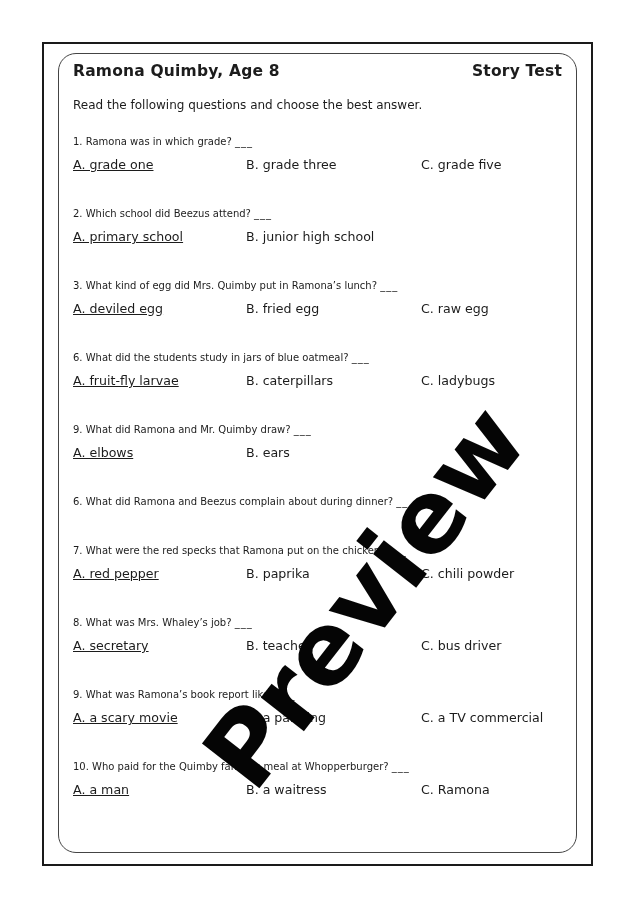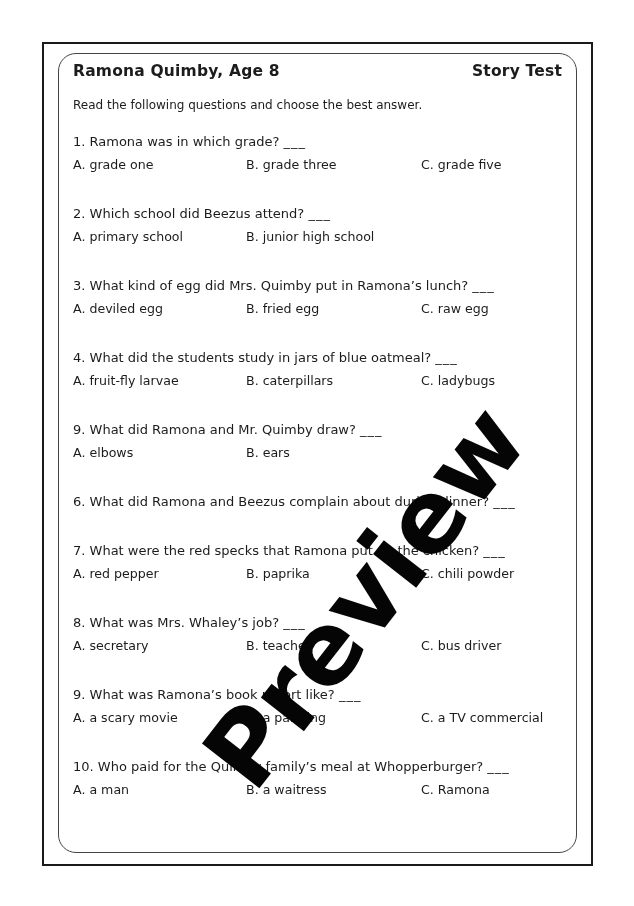--- a/index.html
+++ b/index.html
@@ -50,32 +50,32 @@
     letter-spacing: 0.2px;
   }
   .instructions {
     margin-top: 16px;
     font-size: 12px;
     line-height: 17px;
   }
   .qblock { margin-top: 32px; }
   .qblock:first-child { margin-top: 19px; }
   .q-line {
-    font-size: 13px;
+    font-size: 10px;
     line-height: 17px;
     margin-bottom: 6px;
     white-space: nowrap;
   }
   .blank { letter-spacing: 1px; }
   .opts-row {
     display: flex;
     font-size: 12.6px;
     line-height: 17px;
   }
-  .opt-a { width: 173px; flex: 0 0 173px; }
+  .opt-a { width: 173px; flex: 0 0 173px; text-decoration: underline; }
   .opt-b { width: 175px; flex: 0 0 175px; }
   .opt-c { flex: 1; }
   .watermark {
     position: absolute;
     left: 365px;
     top: 597px;
     transform: translate(-50%, -50%) rotate(-52deg);
     transform-origin: center center;
     font-size: 100px;
     font-weight: bold;
@@ -122,21 +122,21 @@
         <div class="qblock">
           <div class="q-line"><span>3. What kind of egg did Mrs. Quimby put in Ramona’s lunch? </span><span class="blank">___</span></div>
           <div class="opts-row">
             <span class="opt-a">A. deviled egg</span>
             <span class="opt-b">B. fried egg</span>
             <span class="opt-c">C. raw egg</span>
           </div>
         </div>
 
         <div class="qblock">
-          <div class="q-line"><span>4. What did the students study in jars of blue oatmeal? </span><span class="blank">___</span></div>
+          <div class="q-line"><span>6. What did the students study in jars of blue oatmeal? </span><span class="blank">___</span></div>
           <div class="opts-row">
             <span class="opt-a">A. fruit-fly larvae</span>
             <span class="opt-b">B. caterpillars</span>
             <span class="opt-c">C. ladybugs</span>
           </div>
         </div>
 
         <div class="qblock">
           <div class="q-line"><span>9. What did Ramona and Mr. Quimby draw? </span><span class="blank">___</span></div>
           <div class="opts-row">

